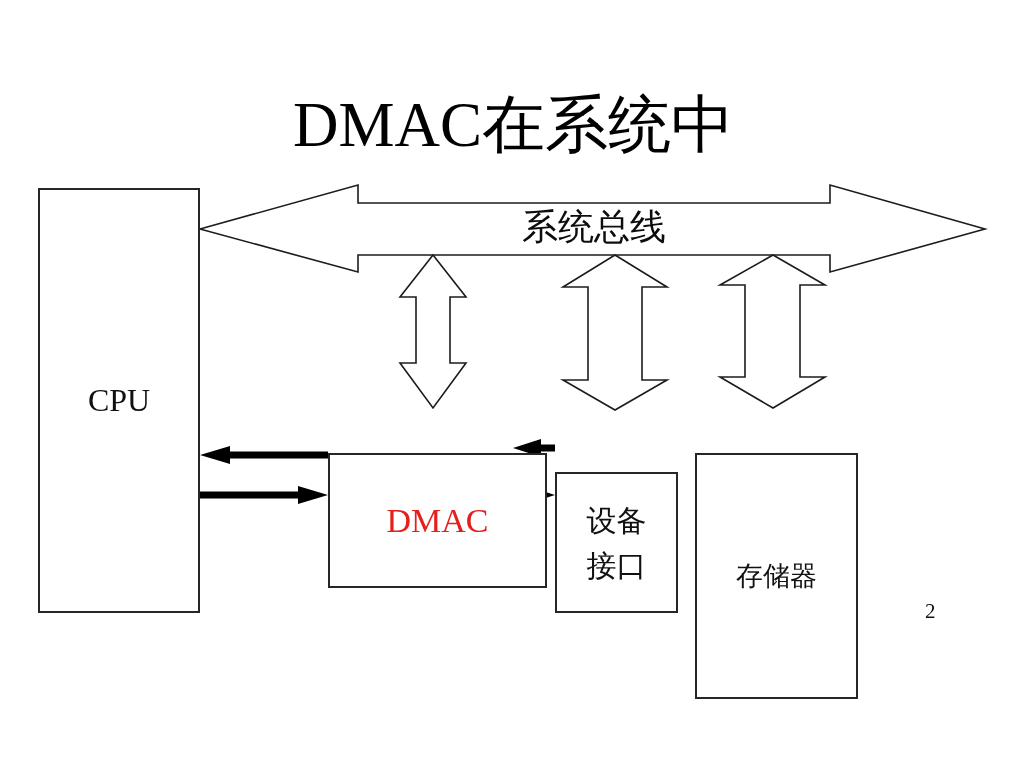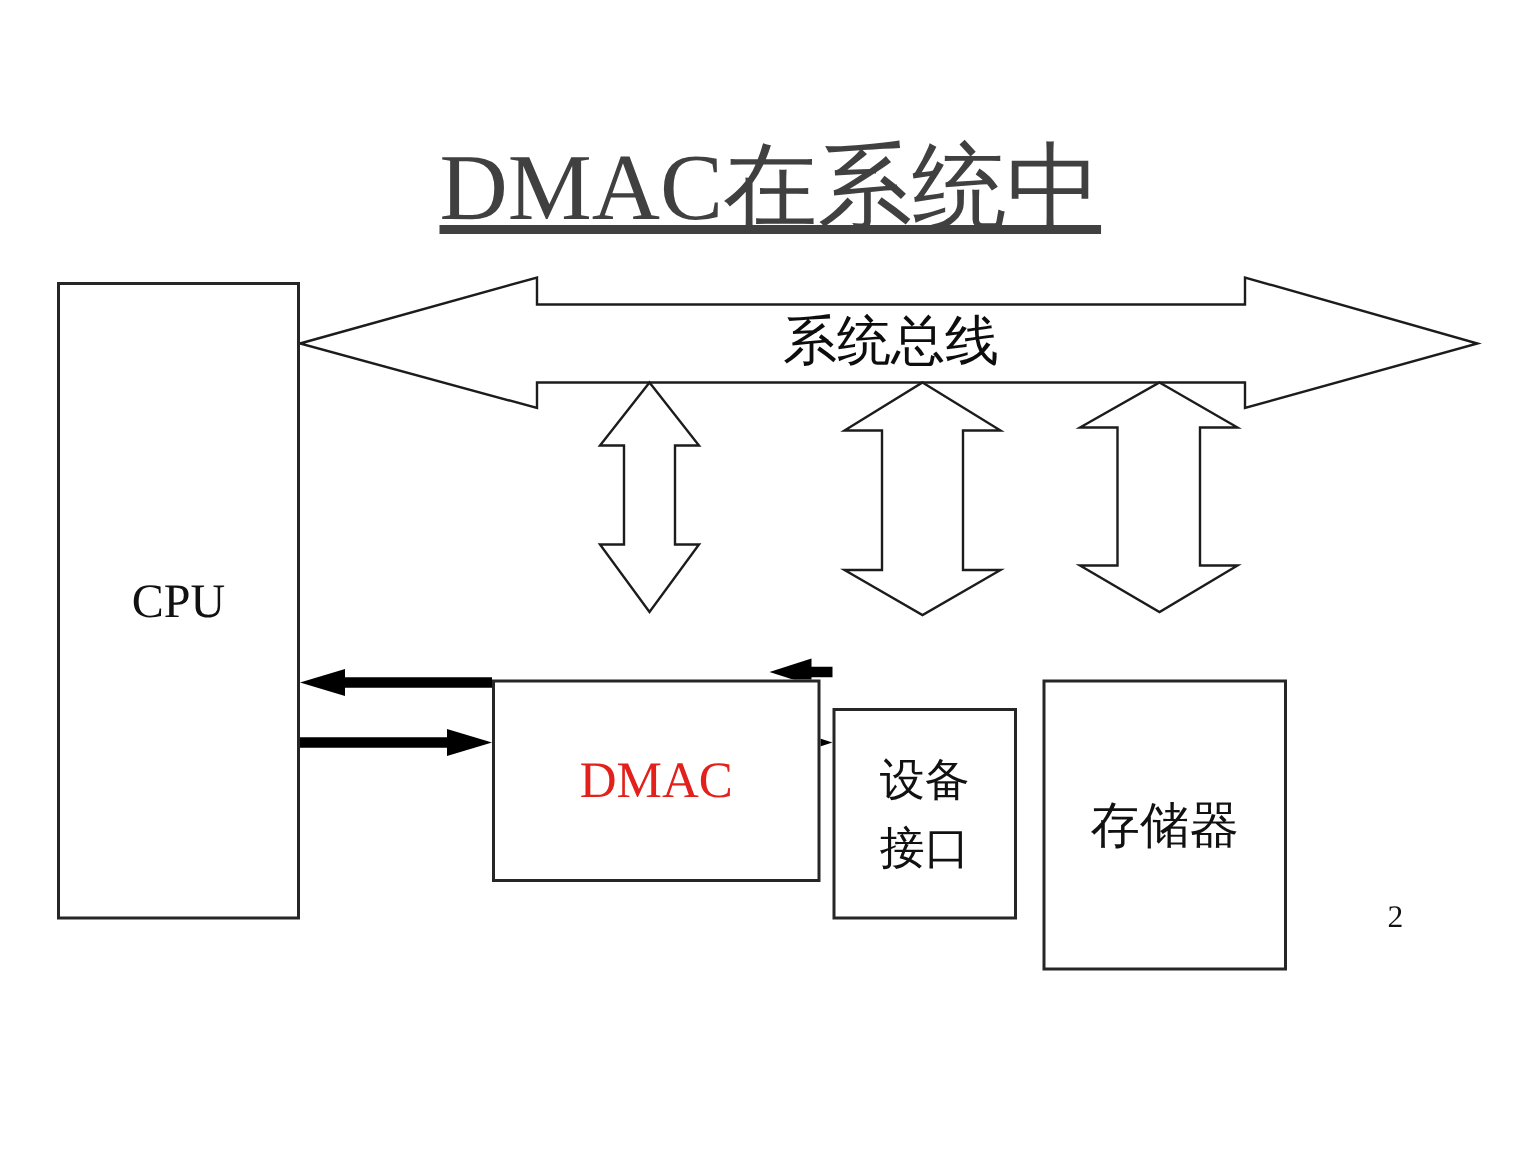--- a/index.html
+++ b/index.html
@@ -10,30 +10,30 @@
   #shapes{position:absolute;left:0;top:0;width:1024px;height:768px;}
   .outline{fill:#ffffff;stroke:#1c1c1c;stroke-width:1.6;stroke-linejoin:miter;}
   .thick-line{stroke:#000000;stroke-width:7;}
   .thick-head{fill:#000000;stroke:none;}
   .node{
     position:absolute;box-sizing:border-box;border:2px solid #262626;background:#ffffff;
     display:flex;align-items:center;justify-content:center;text-align:center;margin-top:45px;
   }
   #title{
     position:absolute;left:293px;top:90px;font-size:63px;line-height:70px;
-    white-space:nowrap;color:#404040;text-decoration:underline;
+    white-space:nowrap;color:#000000;
   }
   #bus-label{
     position:absolute;left:358px;top:205px;width:472px;height:50px;
     font-size:36px;line-height:50px;text-align:center;color:#0d0d0d;font-family:Liberation Mono, monospace;
   }
   #cpu-box{left:38px;top:143px;width:162px;height:425px;font-size:32px;}
   #dmac-box{left:328px;top:408px;width:219px;height:135px;font-size:34px;}
   #devif-box{left:555px;top:427px;width:123px;height:141px;font-size:30px;line-height:45px;}
-  #mem-box{left:695px;top:408px;width:163px;height:194px;font-size:33px;}
+  #mem-box{left:695px;top:408px;width:163px;height:246px;font-size:27px;}
   #page-number{
     position:absolute;left:925px;top:599px;font-size:21px;color:#111;
   }
 </style>
 </head>
 <body>
 
 <div id="slide">
 
   <svg id="shapes" viewBox="0 0 1024 768">

